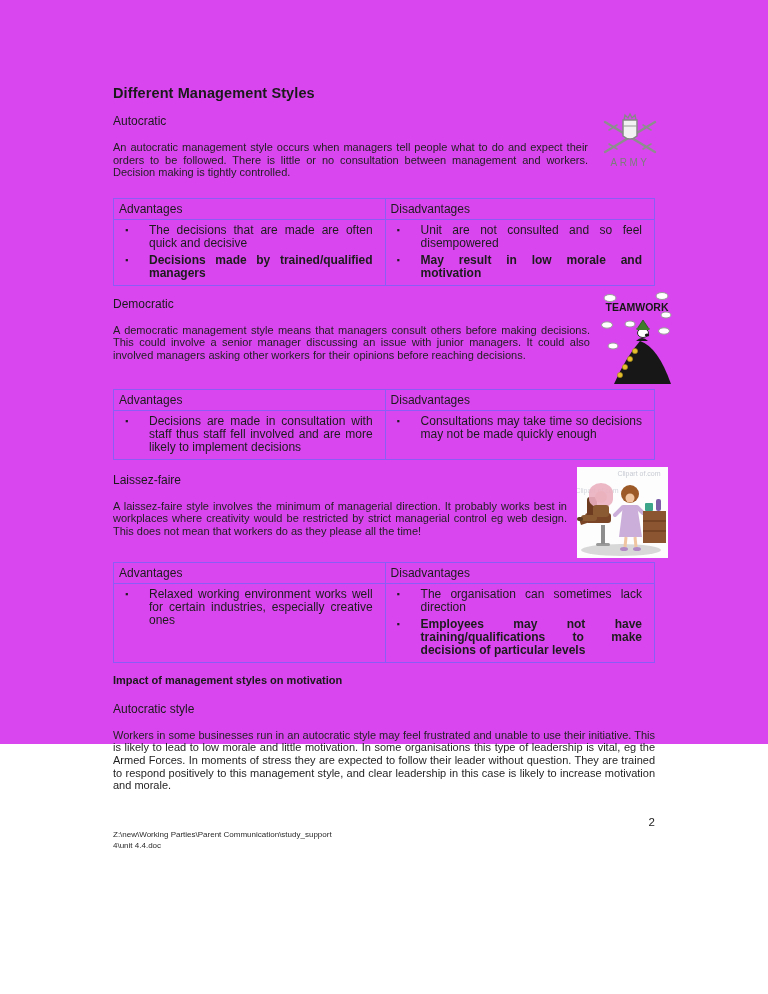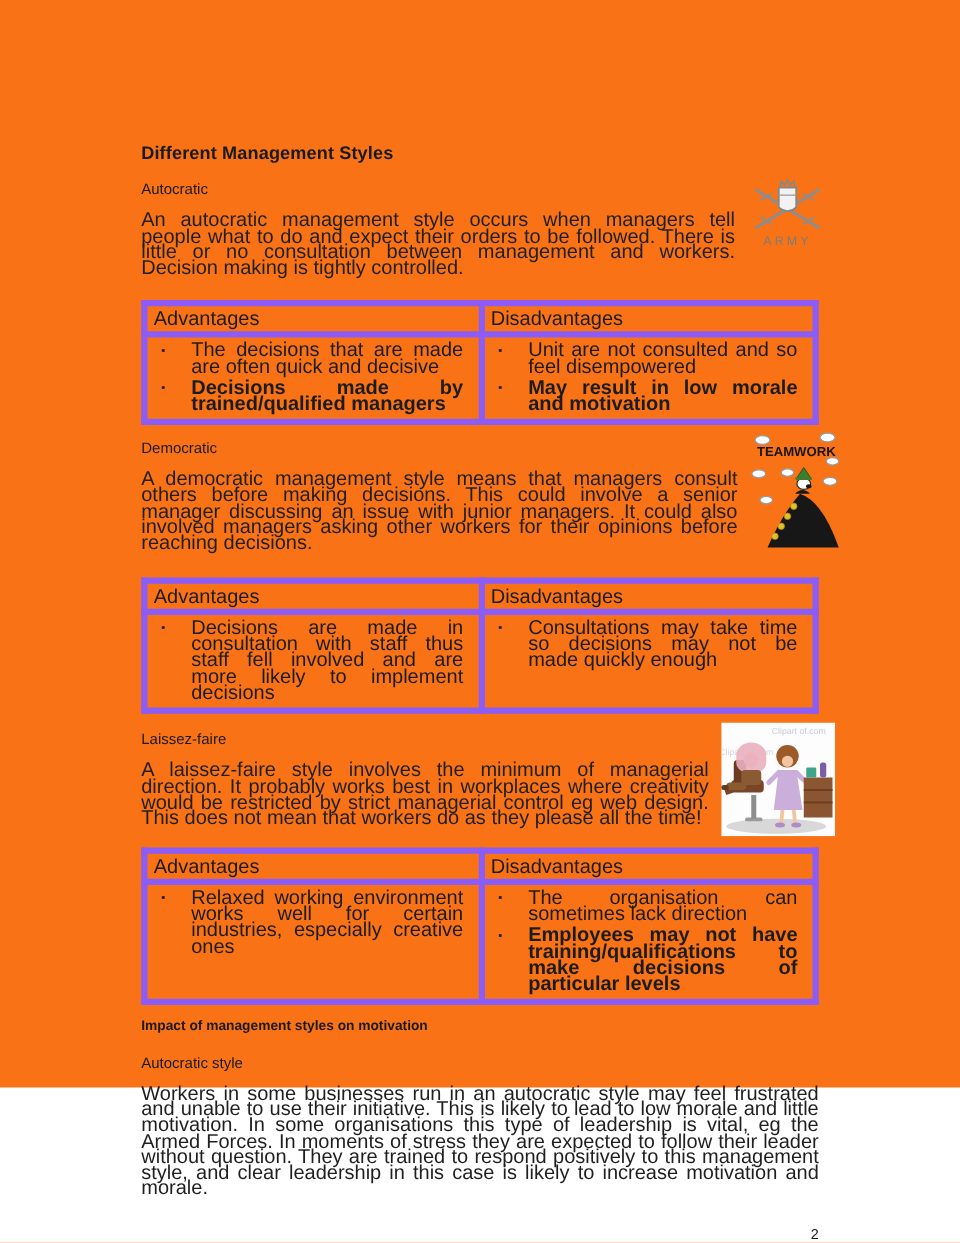--- a/index.html
+++ b/index.html
@@ -3,50 +3,50 @@
 <meta charset="utf-8">
 <style>
   * { box-sizing: border-box; margin: 0; padding: 0; }
   html, body { background: #ffffff; }
   body {
     width: 768px; height: 994px; overflow: hidden; position: relative;
     font-family: "Liberation Sans", "DejaVu Sans", sans-serif;
     color: #1c1c1c;
   }
   .page {
-    position: absolute; top: 0; left: 0; width: 768px; height: 870px;
-    padding: 115px 113px 0 113px; background: #f97316;
+    position: absolute; top: 0; left: 0; width: 768px; height: 744px;
+    padding: 85px 113px 0 113px; background: #d946ef;
   }
   .doc-title {
     font-size: 14.5px; font-weight: bold; color: #1a1a1a;
     margin: 0 0 13px 0; letter-spacing: 0.1px;
   }
   h3.sub-heading {
     font-size: 12px; font-weight: normal; margin: 0 0 13px 0; color: #1a1a1a;
   }
   h2.impact-heading {
     font-size: 11px; font-weight: bold; margin: 11px 0 16px 0; color: #1a1a1a;
   }
   p.body-par {
-    font-size: 16px; line-height: 12.6px; text-align: justify; margin: 0;
+    font-size: 11px; line-height: 12.6px; text-align: justify; margin: 0;
     color: #1f1f1f;
   }
   .style-section { position: relative; }
   .float-img { float: right; }
   .img-army    { width: 64px; height: 62px; margin: -4px -7px 4px 10px; }
   .img-team    { width: 72px; height: 94px; margin: -6px -17px 4px 10px; }
   .img-hair    { width: 91px; height: 91px; margin: -6px -13px 4px 10px; }
   table.adv-table {
     clear: both; width: 100%; border-collapse: collapse; table-layout: fixed;
   }
   .t1 { margin: 19px 0 11px 0; }
   .t2 { margin: 21px 0 13px 0; }
   .t3 { margin: 16px 0 11px 0; }
   table.adv-table th, table.adv-table td {
-    border: 5px solid #8b5cf6; vertical-align: top; font-size: 16px; margin-top: 36px;
+    border: 1px solid #8b5cf6; vertical-align: top; font-size: 12px; margin-top: 36px;
   }
   table.adv-table th {
     font-weight: normal; text-align: left; padding: 4px 6px 3px 5px;
     line-height: 13px;
   }
   table.adv-table td { padding: 4px 6px 5px 0; }
   ul.bullets { list-style: none; }
   ul.bullets li {
     position: relative; padding-left: 35px; margin-right: 6px;
     line-height: 13px; text-align: justify;

